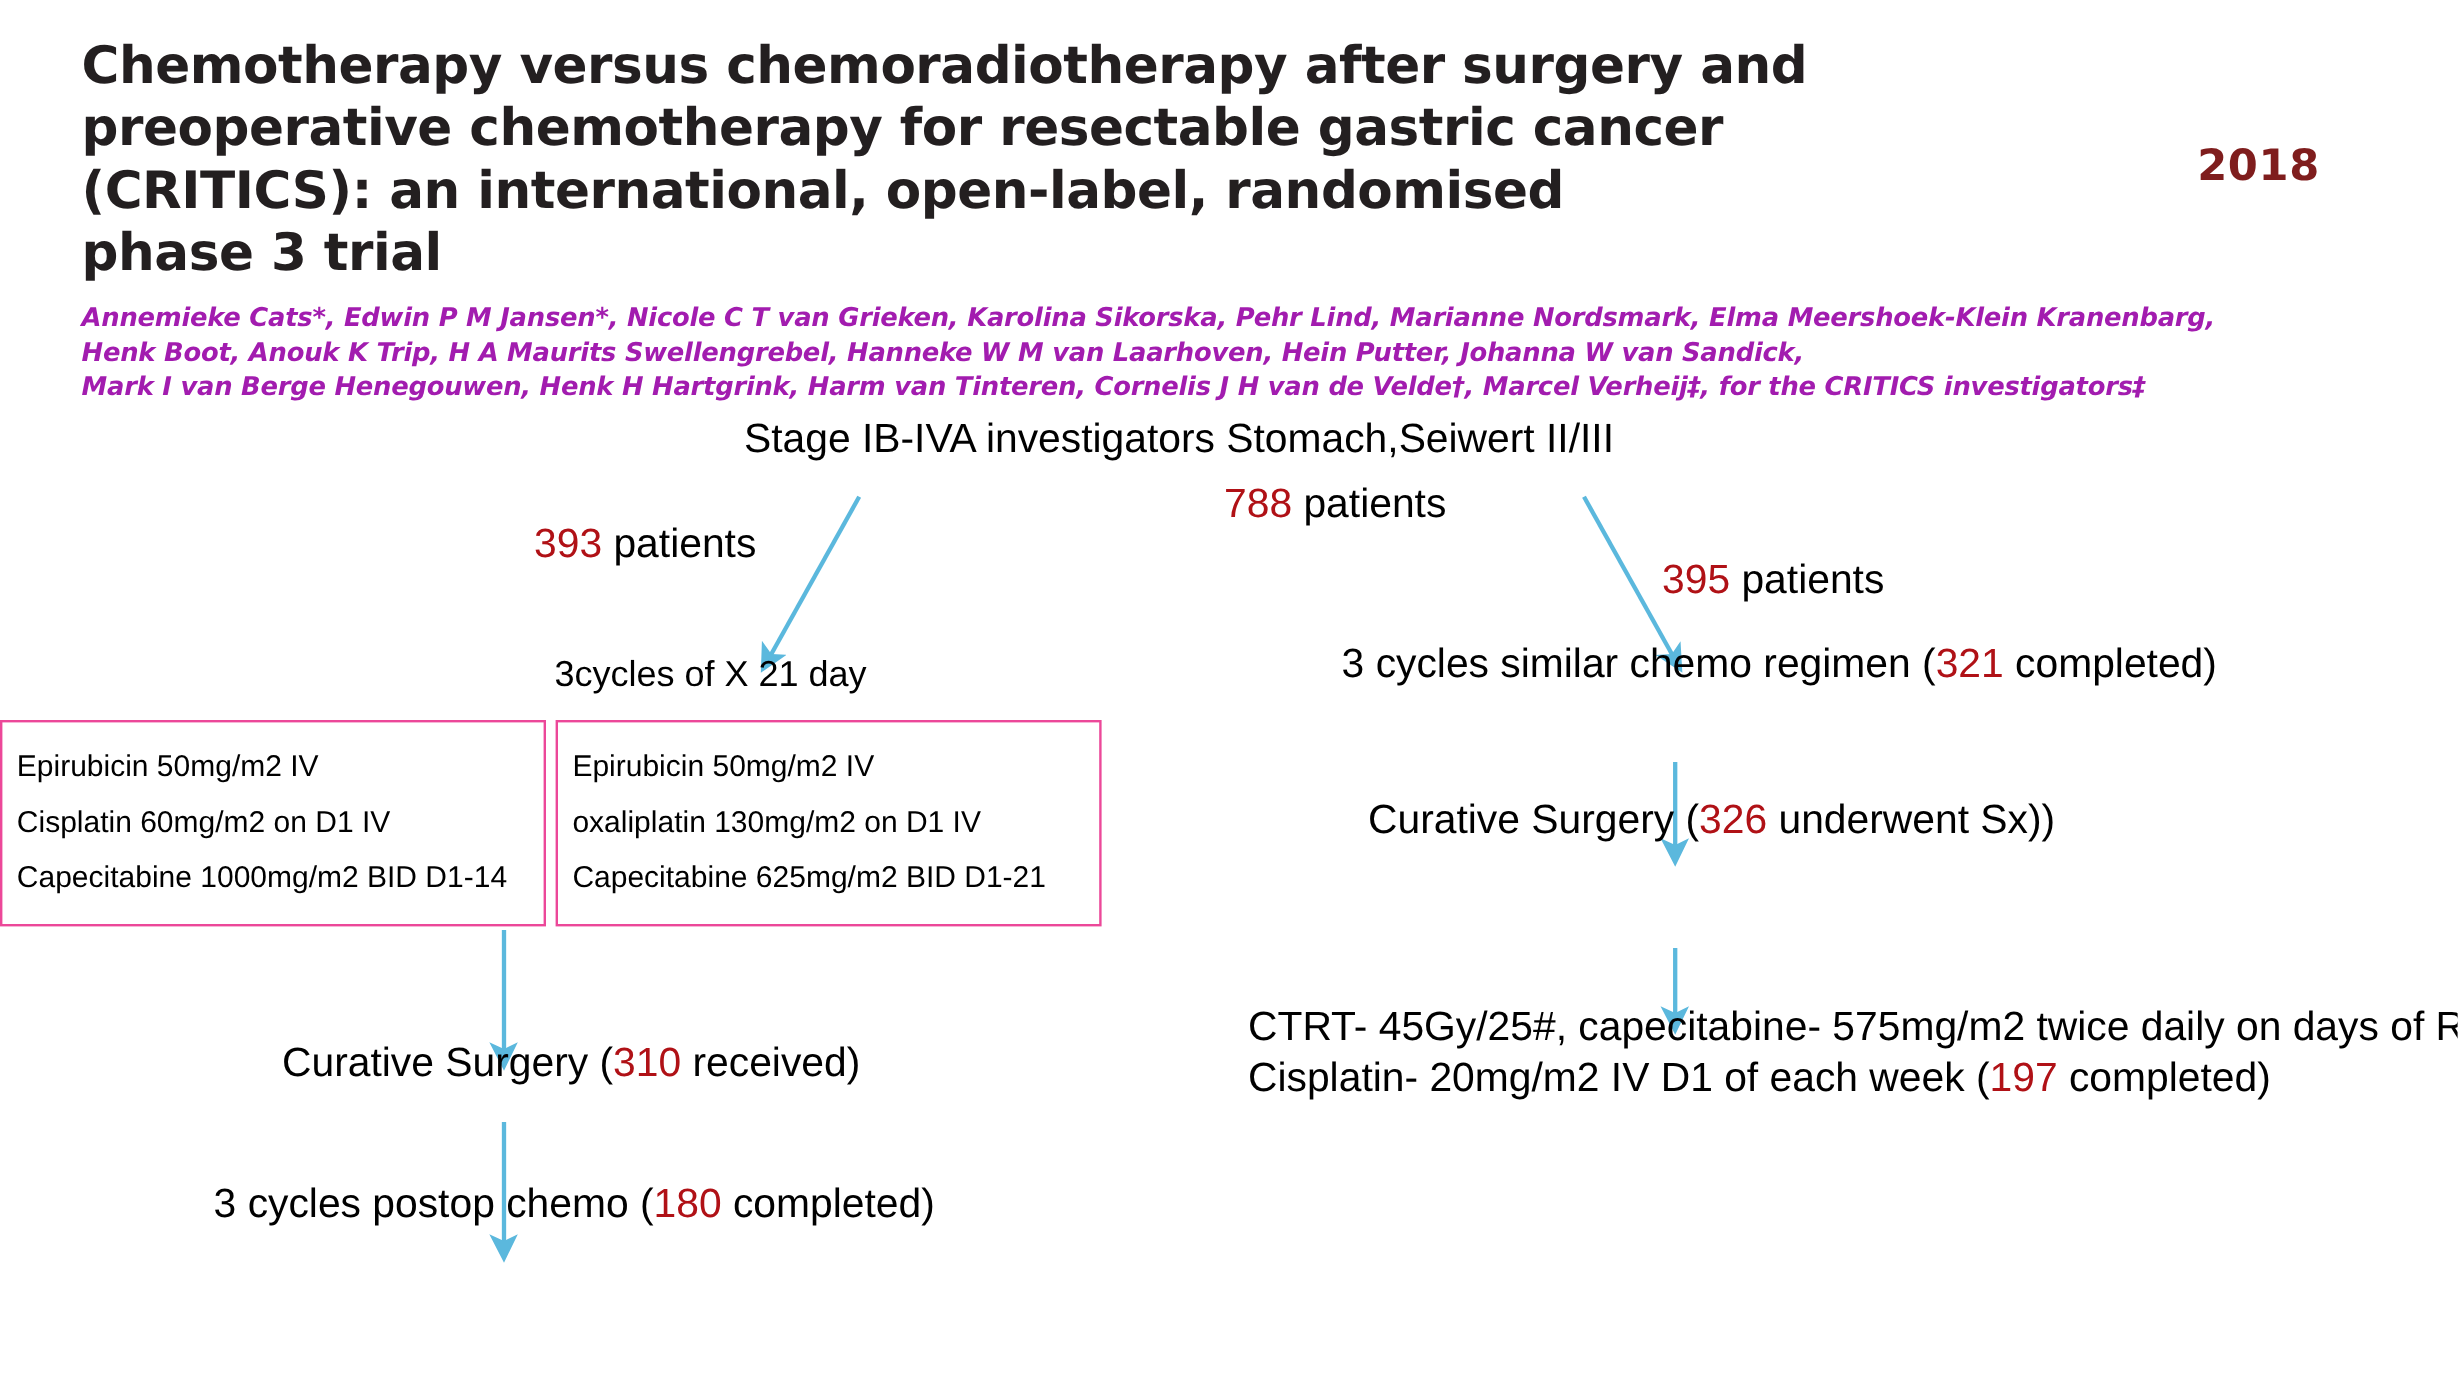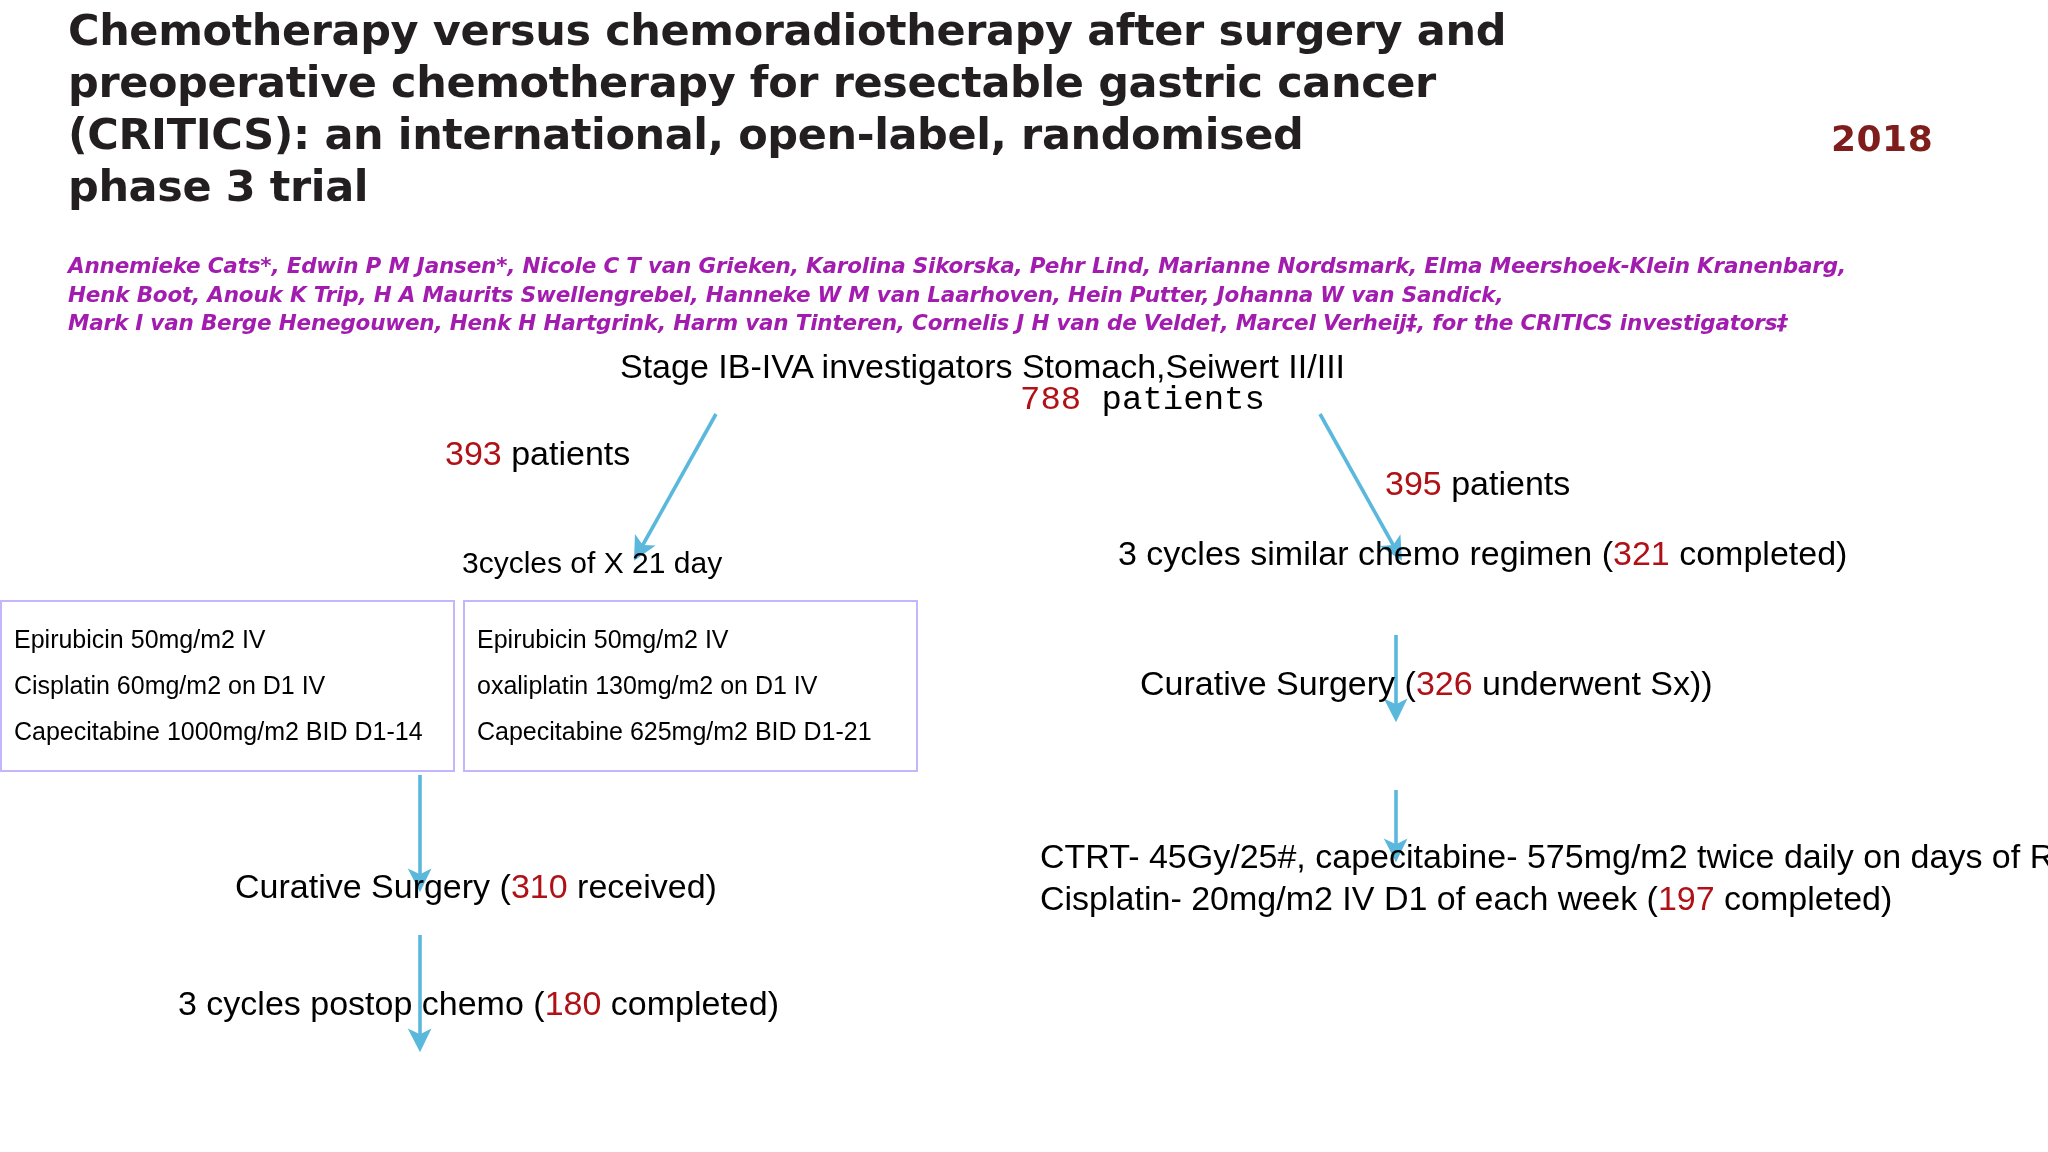--- a/index.html
+++ b/index.html
@@ -18,21 +18,21 @@
   
   #paper-header {
     position: absolute;
     left: 0; top: 0;
     width: 2048px;
     height: 350px;
   }
   #paper-title {
     position: absolute;
     left: 68px;
-    top: 4px;
+    top: 29px;
     width: 1870px;
     font-family: "DejaVu Sans", sans-serif;
     font-weight: 700;
     font-size: 43px;
     line-height: 52px;
     color: #231f20;
     letter-spacing: -0.4px;
   }
   #paper-title .tline { display: block; white-space: nowrap; }
 
@@ -76,21 +76,21 @@
     font-family: "Liberation Sans", sans-serif;
     font-size: 30px;
     line-height: 42px;
     white-space: nowrap;
   }
   .num { color: #b01116; }
   .big { font-size: 34px; }
 
   .box {
     position: absolute;
-    border: 2px solid #c4b5fd;
+    border: 2px solid #ec4899;
     background: #ffffff;
     box-sizing: border-box;
     padding: 14px 10px 14px 12px;
   }
   .box .bline {
     display: block;
     font-size: 25px;
     line-height: 46px;
     color: #000000;
     white-space: nowrap;
@@ -144,21 +144,21 @@
     <line x1="420" y1="585" x2="420" y2="690" stroke="#5bb8dd" stroke-width="3.6" marker-end="url(#ah)"></line>
 
     <line x1="1396" y1="285" x2="1396" y2="360" stroke="#5bb8dd" stroke-width="3.6" marker-end="url(#ah)"></line>
 
     <line x1="1396" y1="440" x2="1396" y2="500" stroke="#5bb8dd" stroke-width="3.6" marker-end="url(#ah)"></line>
   </svg>
 
   <div class="node big" style="left:620px; top:-5px;">
     <span>Stage IB-IVA investigators Stomach,Seiwert II/III</span>
   </div>
-  <div class="node big" style="left:1020px; top:29px;font-family:Liberation Mono, monospace;">
+  <div class="node big" style="left:1020px; top:49px;">
     <span class="num">788</span><span> patients</span>
   </div>
 
   <div class="node big" style="left:445px; top:82px;">
     <span class="num">393</span><span> patients</span>
   </div>
 
   <div class="node big" style="left:1385px; top:112px;">
     <span class="num">395</span><span> patients</span>
   </div>

